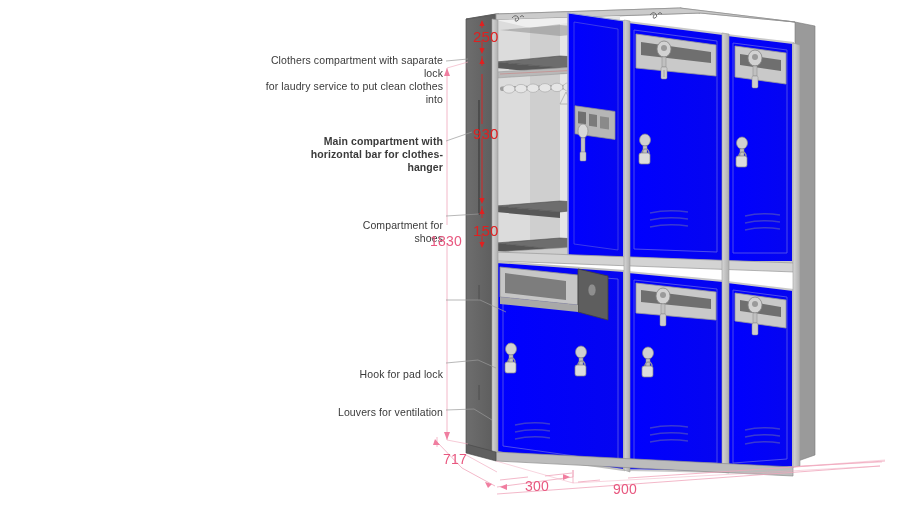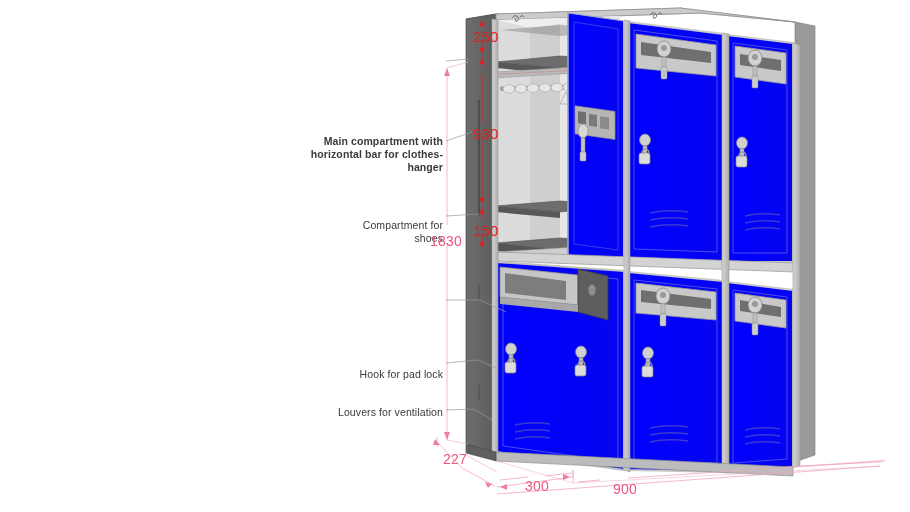--- a/index.html
+++ b/index.html
@@ -345,34 +345,36 @@
     <g stroke="#9a9a9a" stroke-width="0.7" fill="none">
       <path d="M446,61 L468,59"></path>
       <path d="M446,141 L472,132"></path>
       <path d="M446,216 L479,214"></path>
       <path d="M446,300 L480,300 L506,312"></path>
       <path d="M446,363 L478,360 L496,368"></path>
       <path d="M446,410 L474,409 L492,420"></path>
     </g>
   </svg>
 
+  <div class="annot-label" style="left:249px;top:54px;width:194px;">Clothers compartment with saparate lock
+for laudry service to put clean clothes into</div>
 
   <div class="annot-label" style="left:296px;top:135px;width:147px;font-weight:bold;">Main compartment with
 horizontal bar for clothes-hanger</div>
 
   <div class="annot-label" style="left:336px;top:211px;width:107px;margin-top:8px;">Compartment for shoes</div>
 
 
   <div class="annot-label" style="left:358px;top:359px;width:85px;margin-top:9px;">Hook for pad lock</div>
 
   <div class="annot-label" style="left:337px;top:406px;width:106px;">Louvers for ventilation</div>
 
   <div class="dim-label" style="left:430px;top:233px;">1830</div>
 
-  <div class="dim-label" style="left:443px;top:451px;">227</div>
+  <div class="dim-label" style="left:443px;top:451px;">717</div>
 
   <div class="dim-label" style="left:513px;top:478px;margin-left:12px;">300</div>
 
   <div class="dim-label" style="left:613px;top:481px;">900</div>
 
   <div class="dim-label red" style="left:473px;top:28px;">250</div>
 
   <div class="dim-label red" style="left:473px;top:125px;">930</div>
 
   <div class="dim-label red" style="left:473px;top:222px;text-align:center;">150</div>

